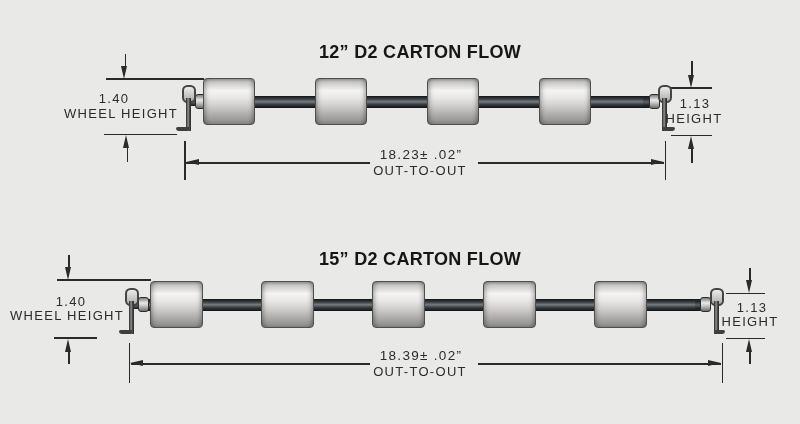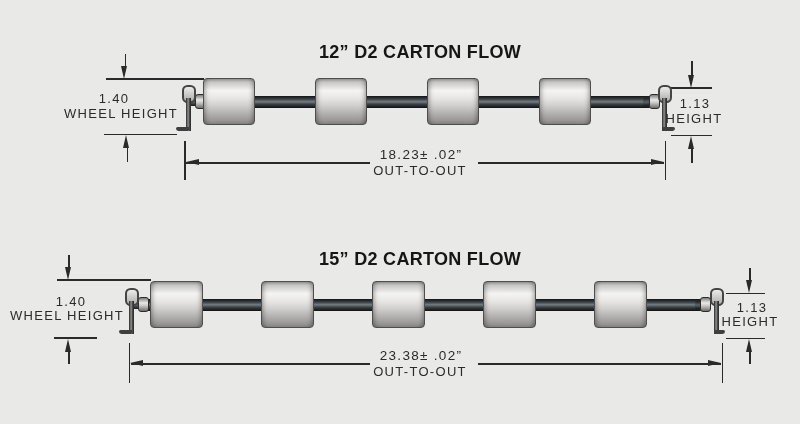--- a/index.html
+++ b/index.html
@@ -159,17 +159,17 @@
     <div class="hline" style="left:726px;top:337.9px;width:39px;"></div>
     <div class="arr-u" style="left:745.8px;top:339.4px;"></div>
     <div class="vline" style="left:749px;top:351px;height:13px;"></div>
 
     <div class="vline" style="left:128.5px;top:343px;height:40px;"></div>
     <div class="vline" style="left:721.5px;top:343px;height:40px;"></div>
     <div class="arr-l" style="left:130px;top:360px;"></div>
     <div class="hline" style="left:130.5px;top:363.3px;width:239px;"></div>
     <div class="hline" style="left:478px;top:363.3px;width:243px;"></div>
     <div class="arr-r" style="left:708px;top:360px;"></div>
-    <div class="dim-text" style="left:421px;top:348.5px;font-size:13.5px;">23.38± .02”</div>
+    <div class="dim-text" style="left:421px;top:348.5px;font-size:13.5px;">18.39± .02”</div>
     <div class="dim-text" style="left:420px;top:364.8px;">OUT-TO-OUT</div>
   </section>
 
 </div>
 
 </body></html>

